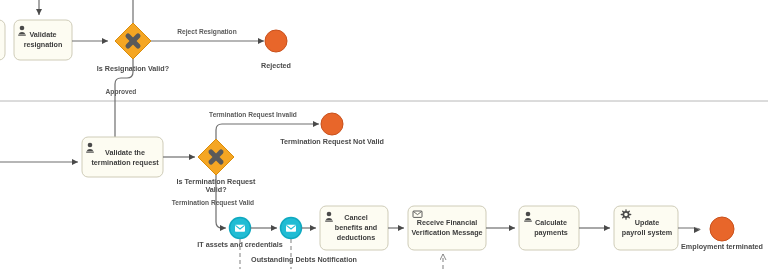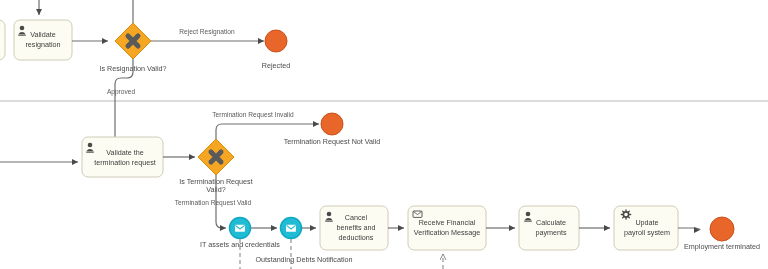--- a/index.html
+++ b/index.html
@@ -9,20 +9,21 @@
   }
   body {
     font-family: "Liberation Sans", sans-serif;
   }
   #canvas {
     position: relative;
     width: 768px;
     height: 269px;
     background: #ffffff;
     overflow: hidden;
+    font-weight: bold;
   }
   #bpmn-svg {
     position: absolute;
     left: 0;
     top: 0;
     width: 768px;
     height: 269px;
     display: block;
   }
   .task-rect {

